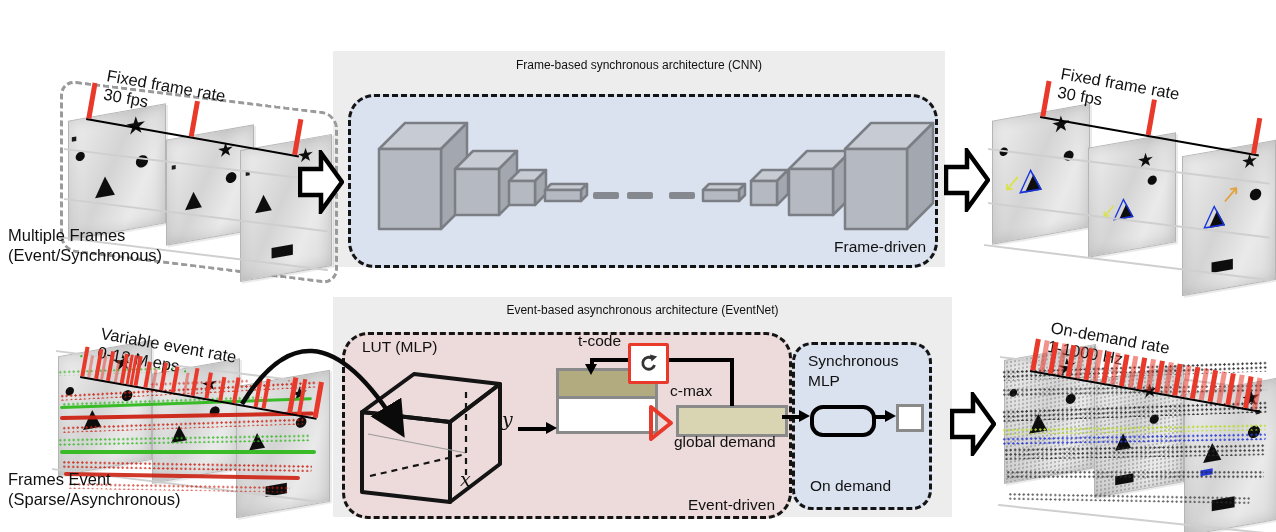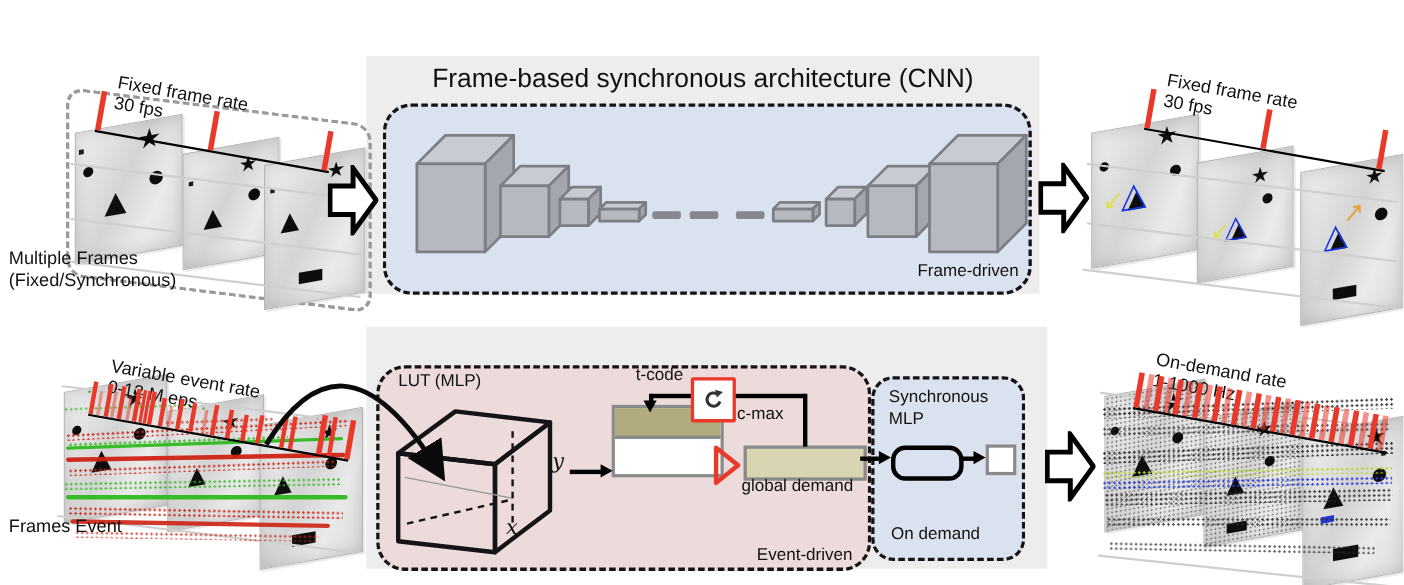--- a/index.html
+++ b/index.html
@@ -3,21 +3,21 @@
 <meta charset="utf-8">
 <style>
   html,body{margin:0;padding:0;background:#fff}
   #page{position:relative;width:1276px;height:532px;background:#fff;overflow:hidden;
         font-family:"Liberation Sans",sans-serif;color:#111}
   .abs{position:absolute}
   
   .panel{position:absolute;background:#ededee}
   .dashedbox{position:absolute;border:3.5px dashed #141414;border-radius:26px}
   .slab{position:absolute;border:3px dashed #9a9a9a;border-radius:16px;transform:skewY(7deg)}
-  .ptitle{position:absolute;text-align:center;font-size:24px}
+  .ptitle{position:absolute;text-align:center;font-size:12px}
   .ptag{position:absolute;font-size:15.5px}
   
   .frame{position:absolute;transform:skewY(-10deg);overflow:hidden;z-index:2;
          background:linear-gradient(115deg,#f0f0f0,#d4d4d4 45%,#eaeaea 72%,#dadada);
          border:1px solid #b5b5b5;box-shadow:2px 2px 0 rgba(0,0,0,.08), inset 0 0 14px rgba(0,0,0,.15)}
   .frame.noisy{background-image:radial-gradient(circle,#666 .7px,transparent .9px),
          linear-gradient(115deg,#f0f0f0,#d4d4d4 45%,#eaeaea 72%,#dadada);background-size:4px 4px,100% 100%}
   .shape{position:absolute;line-height:1;font-family:"DejaVu Sans",sans-serif}
   
   .timeline{position:absolute;height:64px;transform:rotate(10deg);transform-origin:0 100%;z-index:4}
@@ -117,21 +117,21 @@
     <div class="baseline"></div>
     <div class="rate1">Fixed frame rate</div>
     <div class="rate2">30 fps</div>
     <div class="ticksbox">
         <span class="tick" style="left: 0px; height: 36px; width: 5px; opacity: 1;"></span>
         <span class="tick" style="left: 104px; height: 36px; width: 5px; opacity: 1;"></span>
         <span class="tick" style="left: 209px; height: 36px; width: 5px; opacity: 1;"></span>
       </div>
   </div>
   <div class="grouplabel" style="left:8px;top:226px">Multiple Frames</div>
-  <div class="grouplabel" style="left:8px;top:246px">(Fixed/Synchronous)</div>
+  <div class="grouplabel" style="left:8px;top:246px">(Event/Synchronous)</div>
 
   <svg class="abs" style="left:298px;top:150px;z-index:5" width="46" height="64" viewBox="0 0 46 64">
     <polygon points="2,19 23,19 23,3 44,32 23,61 23,45 2,45" fill="#fff" stroke="#000" stroke-width="4.5"></polygon>
   </svg>
 
   <div class="streamlayer">
       <div class="stream" style="left: 988px; top: 148px; width: 284px; height: 1.5px; transform: rotate(7deg); opacity: 1; background: rgb(207, 207, 207);"></div>
       <div class="stream" style="left: 988px; top: 202px; width: 284px; height: 1.5px; transform: rotate(7deg); opacity: 1; background: rgb(207, 207, 207);"></div>
       <div class="stream" style="left: 984px; top: 244px; width: 288px; height: 1.5px; transform: rotate(7deg); opacity: 1; background: rgb(207, 207, 207);"></div>
     </div>
@@ -167,20 +167,21 @@
         <span class="tick" style="left: 107px; height: 36px; width: 5px; opacity: 1;"></span>
         <span class="tick" style="left: 214px; height: 36px; width: 5px; opacity: 1;"></span>
       </div>
   </div>
 
   <svg class="abs" style="left:944px;top:148px;z-index:5" width="46" height="64" viewBox="0 0 46 64">
     <polygon points="2,19 23,19 23,3 44,32 23,61 23,45 2,45" fill="#fff" stroke="#000" stroke-width="4.5"></polygon>
   </svg>
 
   <div class="panel" style="left:333px;top:297px;width:619px;height:220px"></div>
+  <div class="ptitle" style="left:333px;top:303px;width:619px">Event-based asynchronous architecture (EventNet)</div>
   <div class="dashedbox" style="left:342px;top:332px;width:444px;height:181px;background:#eddada"></div>
   <div class="dashedbox" style="left:792px;top:342px;width:134px;height:162px;border-radius:20px;background:#dbe2ef"></div>
 
   <div class="smalllbl" style="left:362px;top:338px">LUT (MLP)</div>
   <svg class="abs" style="left:346px;top:354px;z-index:5" width="166" height="156" viewBox="0 0 166 156">
     <g fill="none" stroke="#141414" stroke-width="4" stroke-linejoin="round">
       <polygon points="16,58 68,20 154,30 104,68"></polygon>
       <polygon points="16,58 104,68 104,148 16,138"></polygon>
       <polygon points="104,68 154,30 154,110 104,148"></polygon>
     </g>
@@ -201,21 +202,21 @@
     <svg width="24" height="24" viewBox="0 0 24 24">
       <path d="M17.5 13 a6 6 0 1 1 -2.2 -6.6" stroke="#333" stroke-width="2.8" fill="none"></path>
       <polygon points="13,2.4 20.2,4.4 14.6,9.4" fill="#333"></polygon>
     </svg>
   </div>
   <div class="cl" style="left:592px;top:358px;width:38px;height:3.5px"></div>
   <div class="cl" style="left:590px;top:358px;width:3.5px;height:7px"></div>
   <div class="ah d" style="left:585px;top:364px"></div>
   <div class="cl" style="left:663px;top:358px;width:70px;height:3.5px"></div>
   <div class="cl" style="left:730px;top:358px;width:3.5px;height:48px"></div>
-  <div class="smalllbl" style="left:670px;top:368px">c-max</div>
+  <div class="smalllbl" style="left:670px;top:382px">c-max</div>
   <svg class="abs" style="left:648px;top:404px;z-index:6" width="26" height="38" viewBox="0 0 26 38">
     <polygon points="3,3 23,19 3,35" fill="none" stroke="#e8392b" stroke-width="4" stroke-linejoin="round"></polygon>
   </svg>
   <div class="gfbar"></div>
   <div class="smalllbl" style="left:674px;top:433px">global demand</div>
   <div class="ptag" style="left:688px;top:496px">Event-driven</div>
 
   <div class="smalllbl" style="left:808px;top:352px">Synchronous</div>
   <div class="smalllbl" style="left:808px;top:372px">MLP</div>
   <div class="cl" style="left:782px;top:415px;width:20px;height:3.5px"></div>
@@ -288,20 +289,21 @@
         <span class="tick" style="left: 140px; height: 24px; width: 4px; opacity: 1;"></span>
         <span class="tick" style="left: 154px; height: 26px; width: 4px; opacity: 1;"></span>
         <span class="tick" style="left: 176px; height: 30px; width: 4px; opacity: 1;"></span>
         <span class="tick" style="left: 184px; height: 30px; width: 4px; opacity: 1;"></span>
         <span class="tick" style="left: 210px; height: 36px; width: 5px; opacity: 1;"></span>
         <span class="tick" style="left: 220px; height: 36px; width: 4px; opacity: 1;"></span>
         <span class="tick" style="left: 236px; height: 36px; width: 5px; opacity: 1;"></span>
       </div>
   </div>
   <div class="grouplabel" style="left:8px;top:470px">Frames Event</div>
+  <div class="grouplabel" style="left:8px;top:490px">(Sparse/Asynchronous)</div>
 
   <svg class="abs" style="left:226px;top:326px;z-index:7" width="200" height="126" viewBox="0 0 200 126">
     <defs>
         <marker id="mh" markerWidth="10" markerHeight="10" refX="6" refY="4" orient="auto">
           <path d="M0,0 L8,4 L0,8 Z" fill="#0a0a0a"></path>
         </marker>
       </defs>
     <path d="M16,78 C58,10 108,-4 174,104" stroke="#0a0a0a" stroke-width="4.5" fill="none" marker-end="url(#mh)"></path>
   </svg>
 

